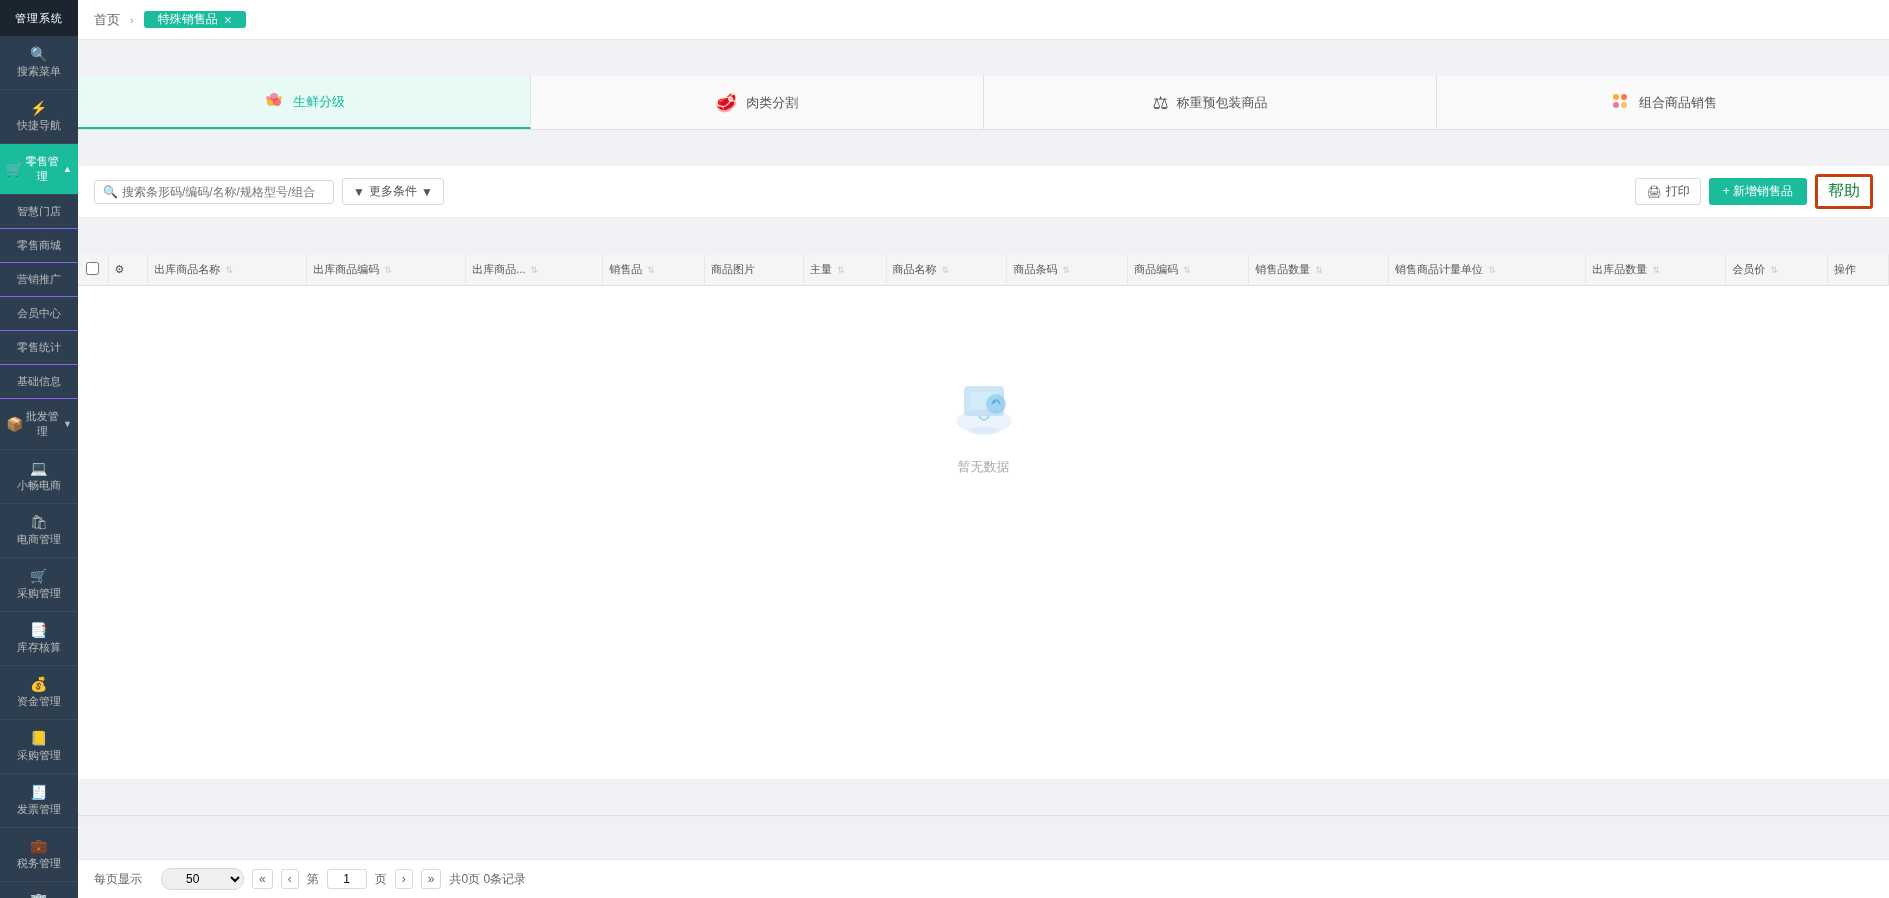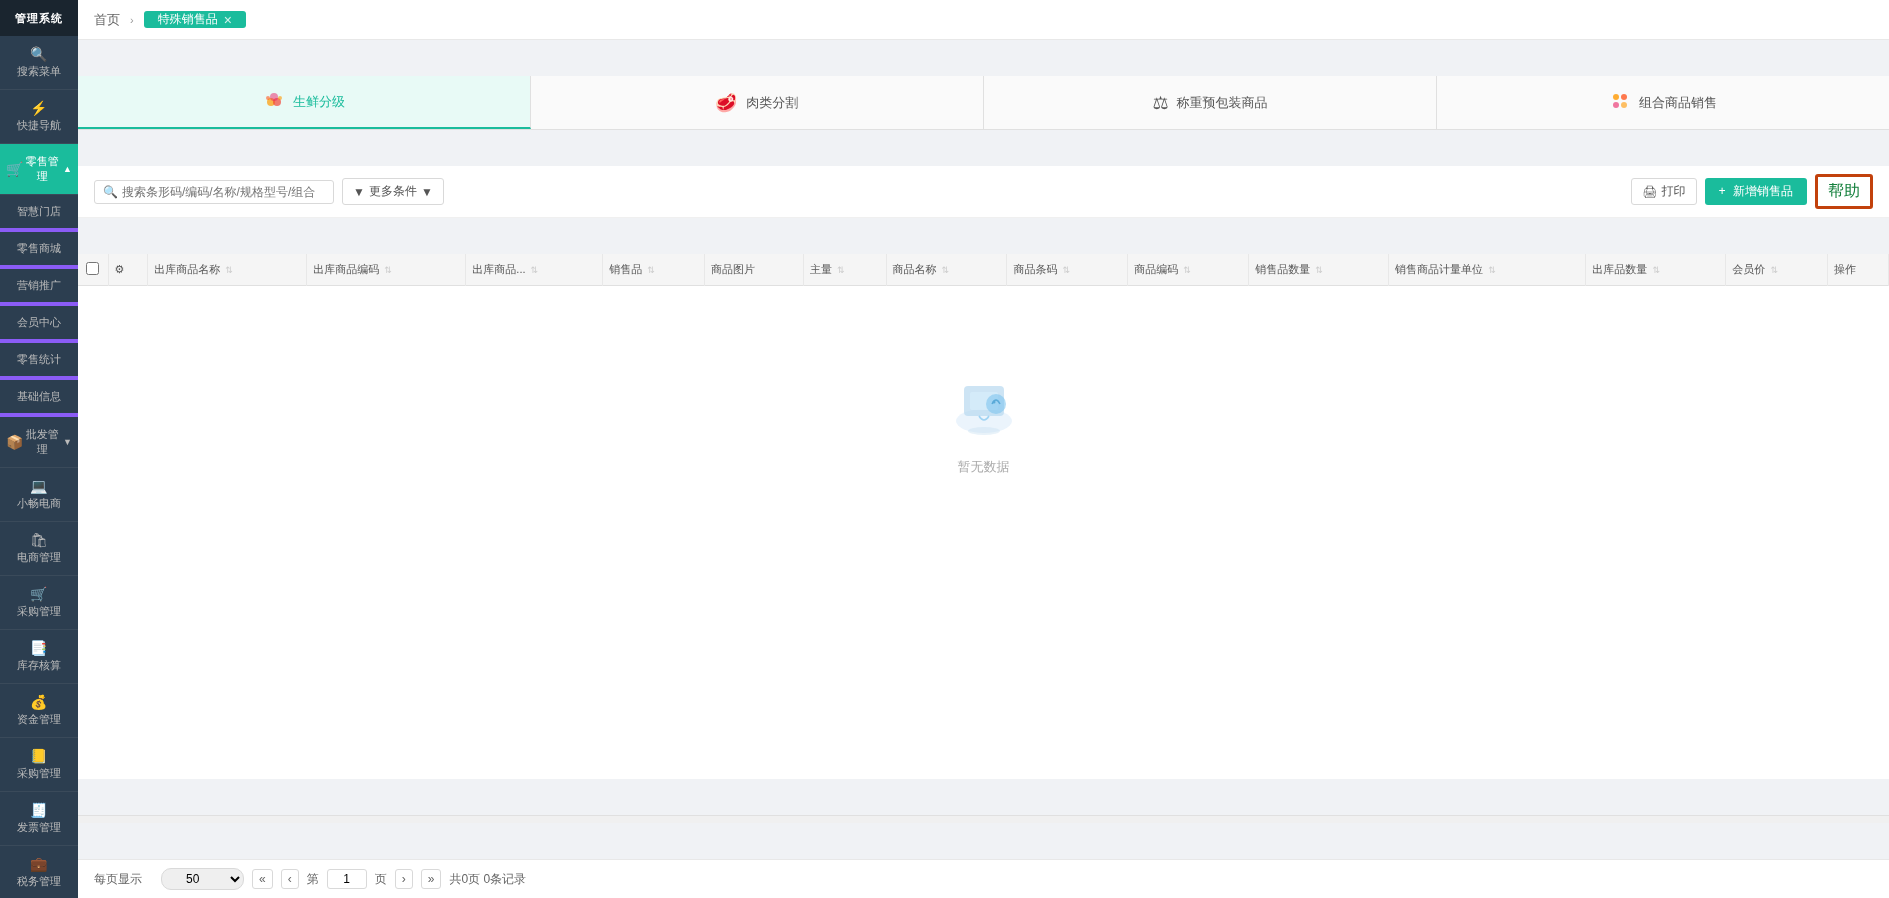--- a/index.html
+++ b/index.html
@@ -16,21 +16,21 @@
       flex-shrink: 0;
       overflow-y: auto;
       overflow-x: hidden;
     }
     .sidebar-logo {
       background: #1a252f;
       padding: 10px 0;
       text-align: center;
       color: #fff;
       font-size: 11px;
-      font-weight: bold;
+      font-weight: normal;
       letter-spacing: 1px;
       min-height: 36px;
       display: flex;
       align-items: center;
       justify-content: center;
     }
     .sidebar-item {
       padding: 10px 4px;
       text-align: center;
       color: #bbb;
@@ -52,21 +52,21 @@
       padding: 10px 6px;
     }
     .sidebar-item .icon { font-size: 14px; }
     .sidebar-item .arrow { font-size: 9px; margin-left: 2px; }
     .sidebar-section-item {
       padding: 9px 8px;
       color: #bbb;
       font-size: 11px;
       cursor: pointer;
       text-align: center;
-      border-bottom: 4px solid #8b5cf6;
+      border-bottom: 1px solid #8b5cf6;
     }
 
     
     #main {
       flex: 1;
       display: flex;
       flex-direction: column;
       overflow: hidden;
       gap: 36px;
     }
@@ -189,21 +189,20 @@
       background: #1abc9c;
       color: #fff;
       border: none;
       border-radius: 3px;
       padding: 5px 14px;
       font-size: 12px;
       cursor: pointer;
       display: flex;
       align-items: center;
       gap: 4px;
-      font-family: Liberation Mono, monospace;
     }
     .help-btn {
       border: 3px solid #c2410c;
       background: #fff;
       border-radius: 3px;
       padding: 4px 10px;
       font-size: 16px;
       color: #15803d;
       cursor: pointer;
     }

